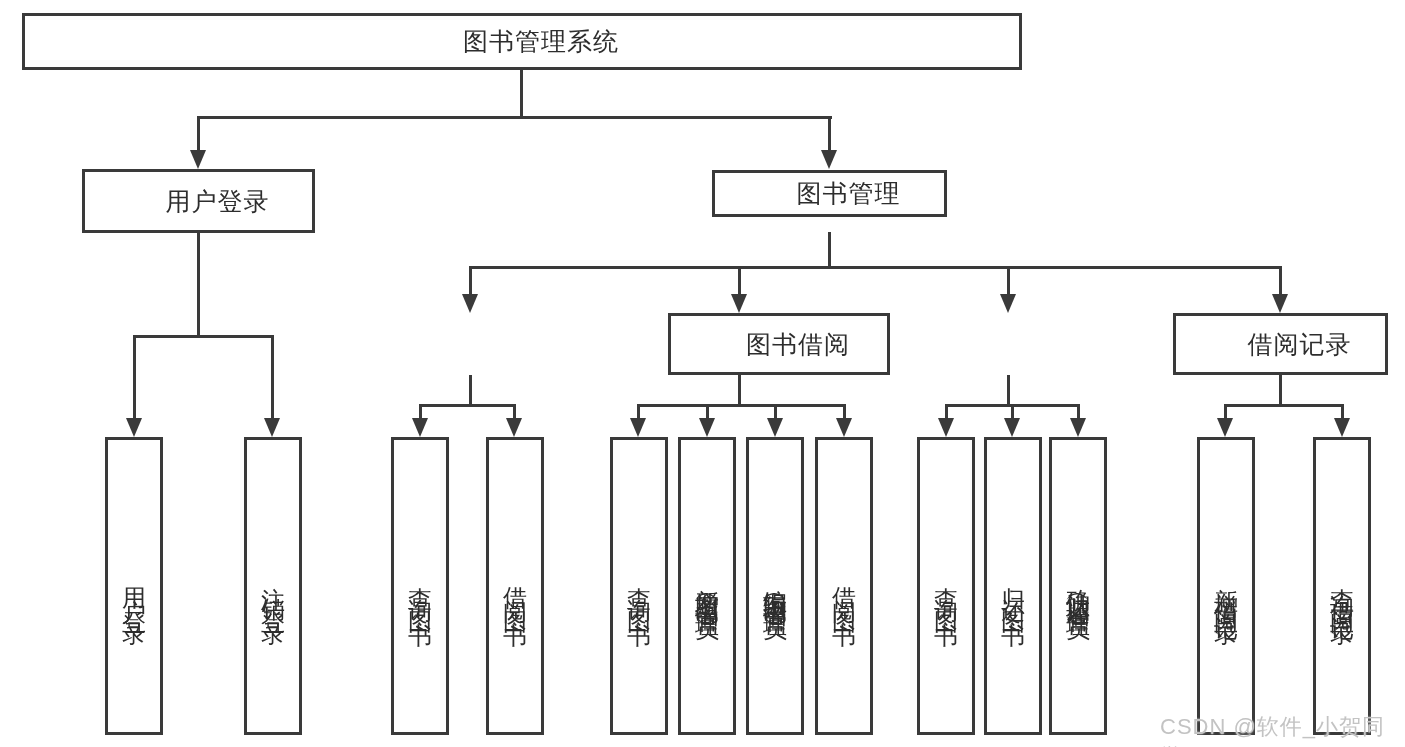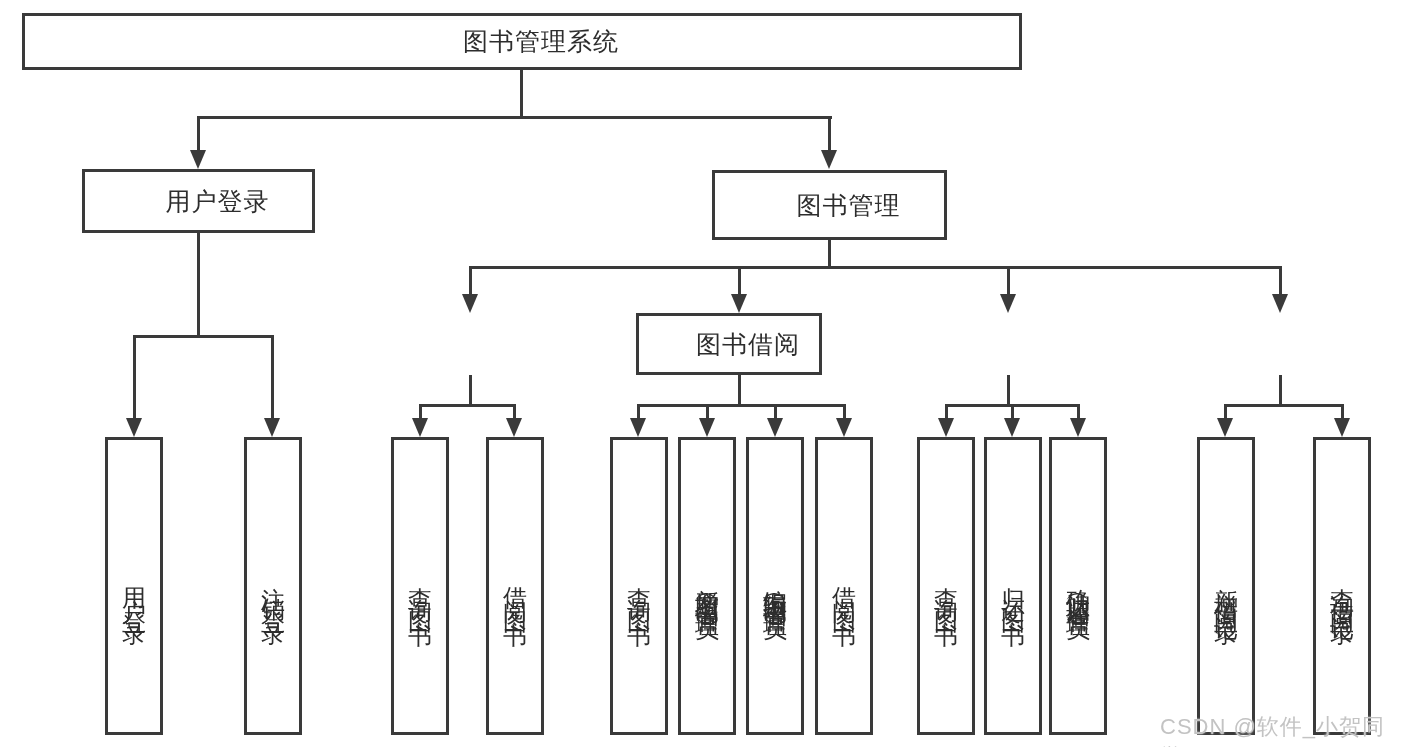--- a/index.html
+++ b/index.html
@@ -102,26 +102,29 @@
   <div class="arrow" style="left:1217px;top:418px"></div>
   <div class="arrow" style="left:1334px;top:418px"></div>
 
   <div class="hbox" style="left:22px;top:13px;width:1000px;height:57px">
     <span>图书管理系统</span>
   </div>
 
   <div class="hbox" style="left:82px;top:169px;width:233px;height:64px">
     <span>用户登录</span>
   </div>
-  <div class="hbox" style="left:712px;top:170px;width:235px;height:70px">
+  <div class="hbox" style="left:712px;top:170px;width:235px;height:47px">
     <span>图书管理</span>
   </div>
 
-  <div class="hbox" style="left:636px;top:313px;width:186px;height:62px">
+  <div class="hbox" style="left:668px;top:313px;width:222px;height:62px">
     <span>图书借阅</span>
+  </div>
+  <div class="hbox" style="left:1173px;top:313px;width:215px;height:62px">
+    <span>借阅记录</span>
   </div>
 
   <div class="vbox" style="left:105px">
     <span class="vtext v-short">用户登录</span>
   </div>
   <div class="vbox" style="left:244px">
     <span class="vtext v-short">注销登录</span>
   </div>
 
   <div class="vbox" style="left:391px">

